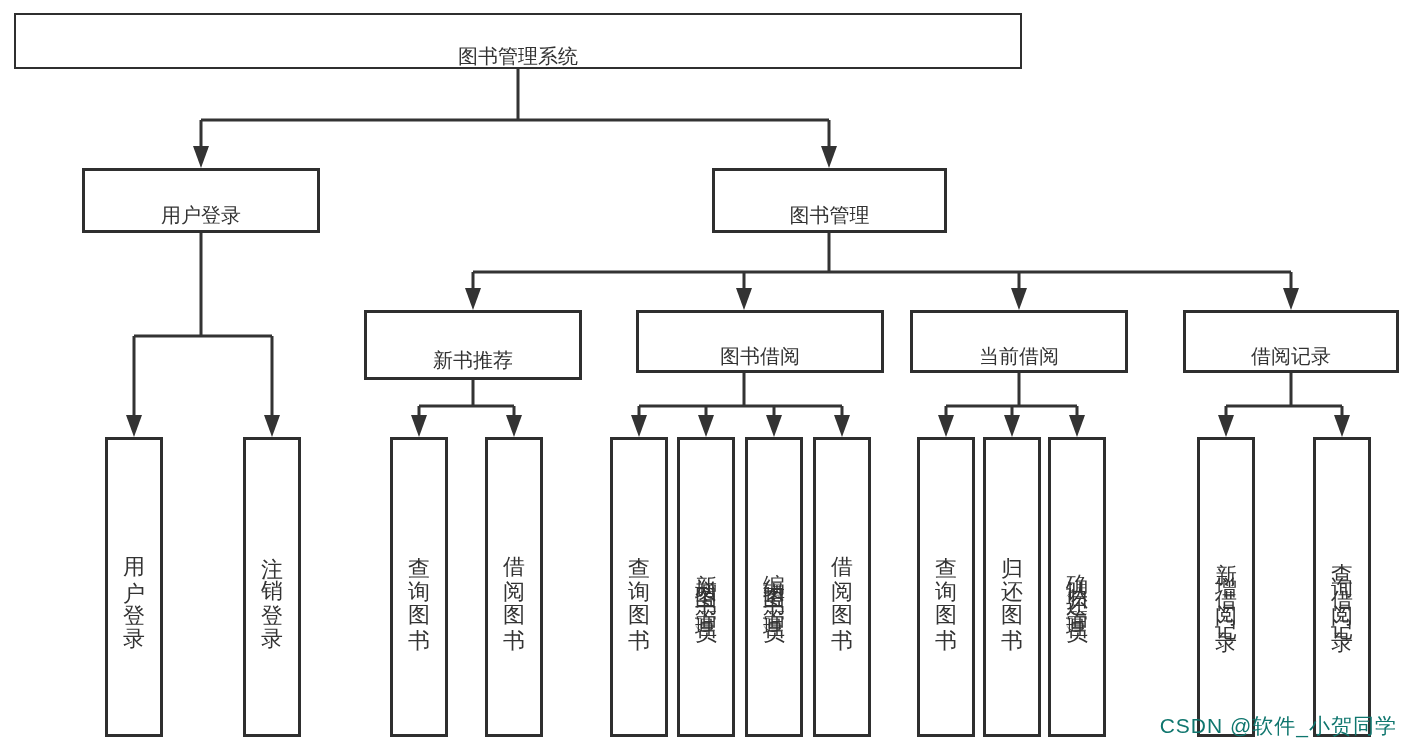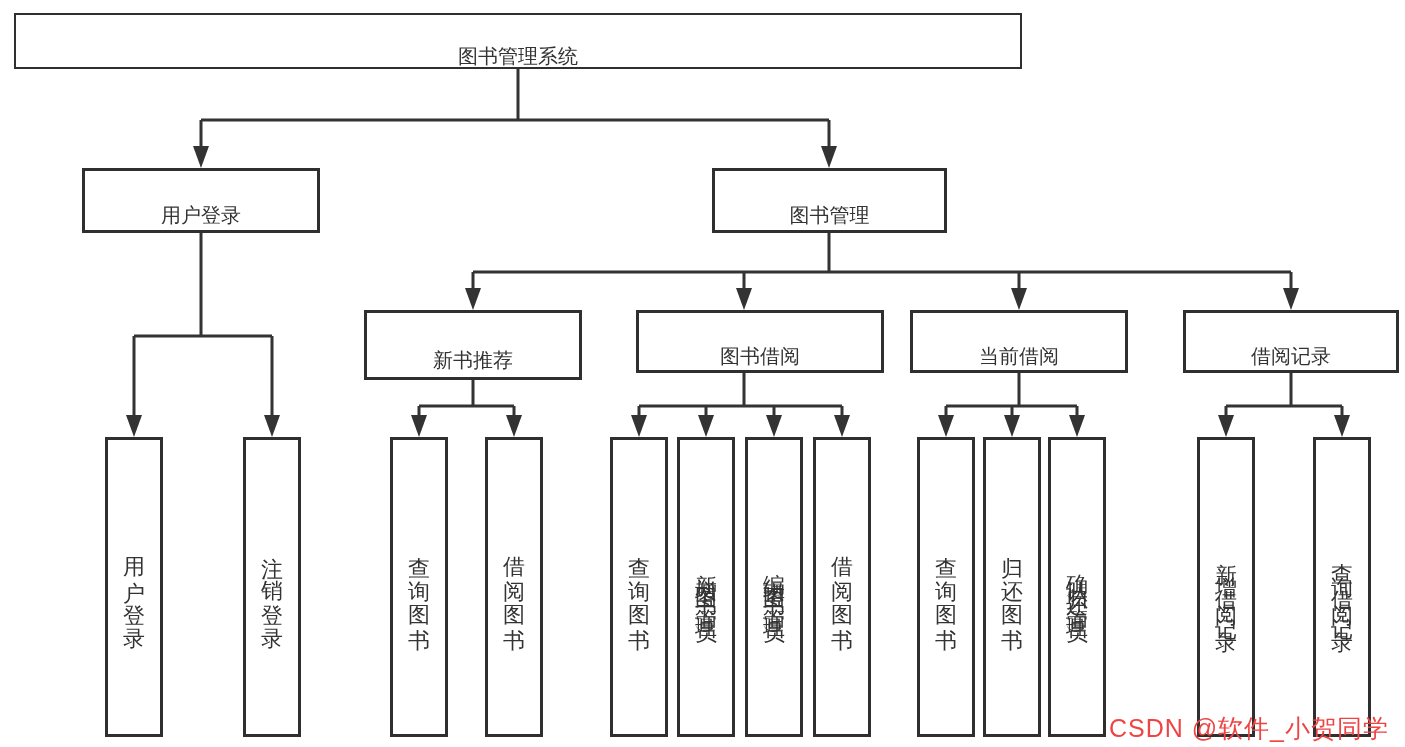--- a/index.html
+++ b/index.html
@@ -14,22 +14,22 @@
     border:3px solid #2f2f2f; display:flex; align-items:center; justify-content:center;
   }
   .root  { border-width:2px; }
   .hnode span, .root span { font-size:20px; color:#333333;margin-top:30px; }
   .leaf  { width:58px; height:300px; top:437px; }
   .vtext {
     writing-mode:vertical-rl; text-orientation:mixed;
     font-size:22px; line-height:1; white-space:nowrap; color:#333333;
   }
   .watermark {
-    position:absolute; top:712px; right:16px; font-size:25px;
-    color:#ef4444; letter-spacing:1px;
+    position:absolute; top:712px; right:8px; font-size:21px;
+    color:#0f766e; letter-spacing:1px;
   }
   
   #b-root  { left:14px;  top:13px;  width:1008px; height:56px; }
   #b-login { left:82px;  top:168px; width:238px;  height:65px; }
   #b-mgmt  { left:712px; top:168px; width:235px;  height:65px;font-family:Liberation Serif, serif; }
   #b-l3-0  { left:364px;  top:310px; width:218px; height:70px; }
   #b-l3-1  { left:636px;  top:310px; width:248px; height:63px; }
   #b-l3-2  { left:910px;  top:310px; width:218px; height:63px; }
   #b-l3-3  { left:1183px; top:310px; width:216px; height:63px; }
   #lf-a0 { left:105px; }  #lf-a1 { left:243px; }

